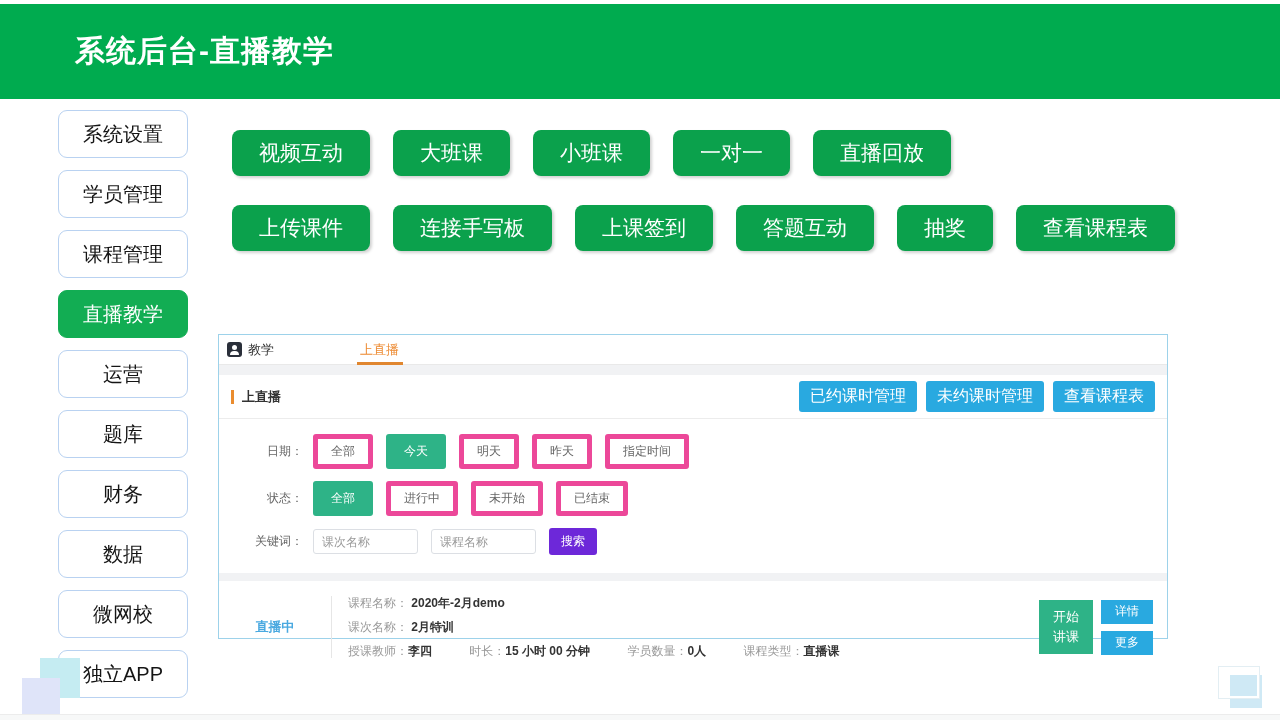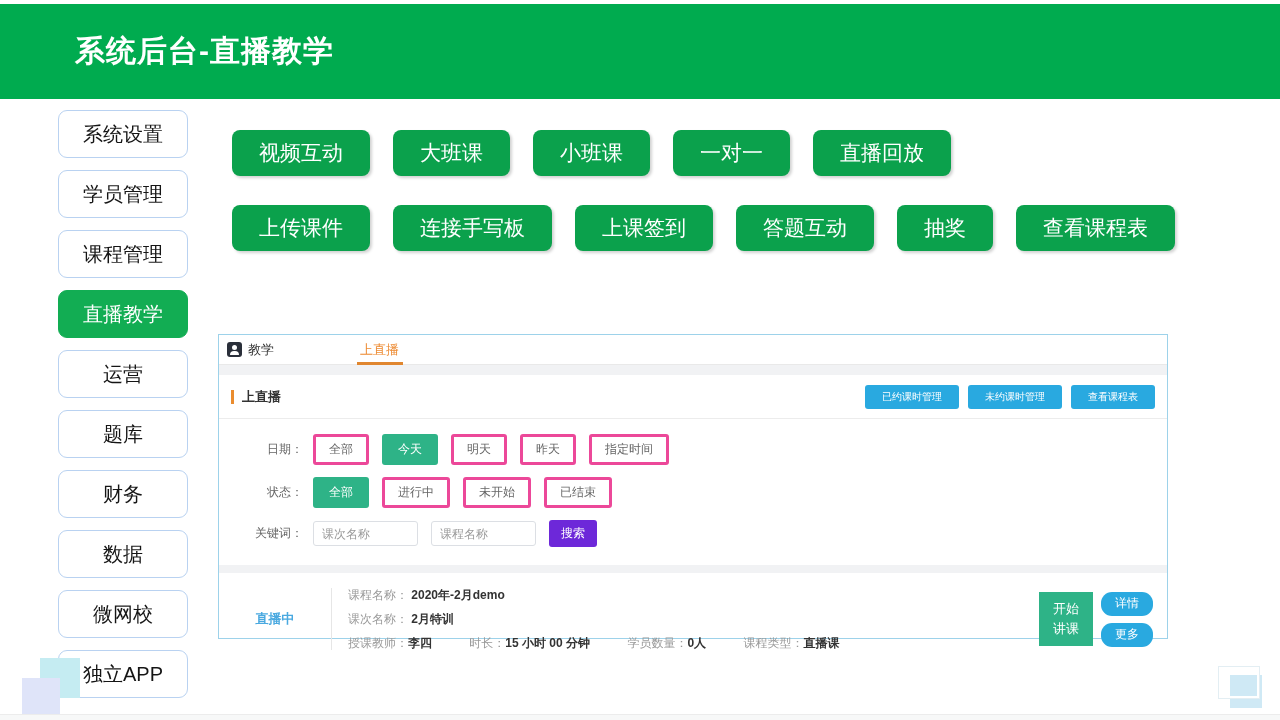--- a/index.html
+++ b/index.html
@@ -41,26 +41,26 @@
   .tab { margin-left:86px; font-size:13px; color:#ed8a31; height:100%;
          display:flex; align-items:center; position:relative; cursor:pointer; }
   .tab::after { content:''; position:absolute; left:50%; transform:translateX(-50%);
                 bottom:-1px; width:46px; height:3px; background:#e0862f; }
   .gray-strip { height:10px; background:#f1f2f4; }
   .section-row { height:44px; display:flex; align-items:center; padding:0 12px;
                  border-bottom:1px solid #ececec; }
   .sec-title { font-size:13px; font-weight:bold; color:#333; border-left:3px solid #ea8c2e;
                padding-left:8px; line-height:14px; }
   .sec-actions { margin-left:auto; display:flex; gap:9px; }
-  .blue-btn { background:#29a9e0; color:#fff; font-size:10px; padding:5px 17px;
+  .blue-btn { background:#29a9e0; color:#fff; font-size:16px; padding:5px 11px;
               border-radius:3px; border:none; cursor:pointer; white-space:nowrap; }
   .filters { padding:15px 0 6px 26px; }
   .f-row { display:flex; align-items:center; margin-bottom:12px; }
   .f-label { width:58px; font-size:12px; color:#666; text-align:right; margin-right:10px; flex:none; }
-  .chip { border:3px solid #ec4899; border-radius:3px; font-size:12px; color:#666;
+  .chip { border:5px solid #ec4899; border-radius:3px; font-size:12px; color:#666;
           padding:4px 13px; margin-right:13px; background:#fff; cursor:pointer; white-space:nowrap; }
   .chip.active { background:#2eb387; border-color:#2eb387; color:#fff; }
   .f-input { width:105px; height:25px; border:1px solid #dcdfe4; border-radius:3px;
              font-size:12px; color:#333; padding:0 8px; margin-right:13px; outline:none; }
   .f-input::placeholder { color:#999; }
   .search-btn { background:#6d28d9; color:#fff; font-size:12px; padding:5px 12px;
                 border-radius:3px; border:none; cursor:pointer; }
   .gray-strip2 { height:8px; background:#f1f2f4; }
   .course-row { display:flex; align-items:center; height:92px; }
   .course-status { width:112px; text-align:center; font-size:13px; color:#4aa9e0;
@@ -70,21 +70,21 @@
   .info-line { margin:7px 0; }
   .lbl { color:#999; }
   .val { color:#333; font-weight:bold; }
   .pair { margin-right:34px; }
   .course-actions { display:flex; gap:8px; margin-right:14px; align-items:center; flex:none; }
   .start-btn { width:54px; height:54px; background:#2eb387; color:#fff; border:none;
                border-radius:0; display:flex; flex-direction:column; align-items:center;
                justify-content:center; font-size:13px; line-height:20px; cursor:pointer; }
   .mini-col { display:flex; flex-direction:column; gap:7px; }
   .mini-btn { width:52px; height:24px; background:#29a9e0; color:#fff; font-size:12px;
-              border:none; border-radius:11px; display:flex; align-items:center;
+              border:none; border-radius:0; display:flex; align-items:center;
               justify-content:center; cursor:pointer; }
   
   .deco { position:absolute; }
   .deco-bl-cyan { left:40px; top:658px; width:40px; height:40px; background:#c5ecf2; }
   .deco-bl-lav  { left:22px; top:678px; width:38px; height:38px; background:#dfe4f9; }
   .deco-br-fill { left:1230px; top:675px; width:32px; height:33px; background:#cfe9f5; }
   .deco-br-line { left:1219px; top:667px; width:40px; height:31px; background:transparent;
                   border:2px solid #ffffff; outline:1px solid #e3eef3; }
   .bottom-strip { position:absolute; left:0; top:714px; width:1280px; height:6px;
                   background:#f7f8f8; border-top:1px solid #ececec; }

